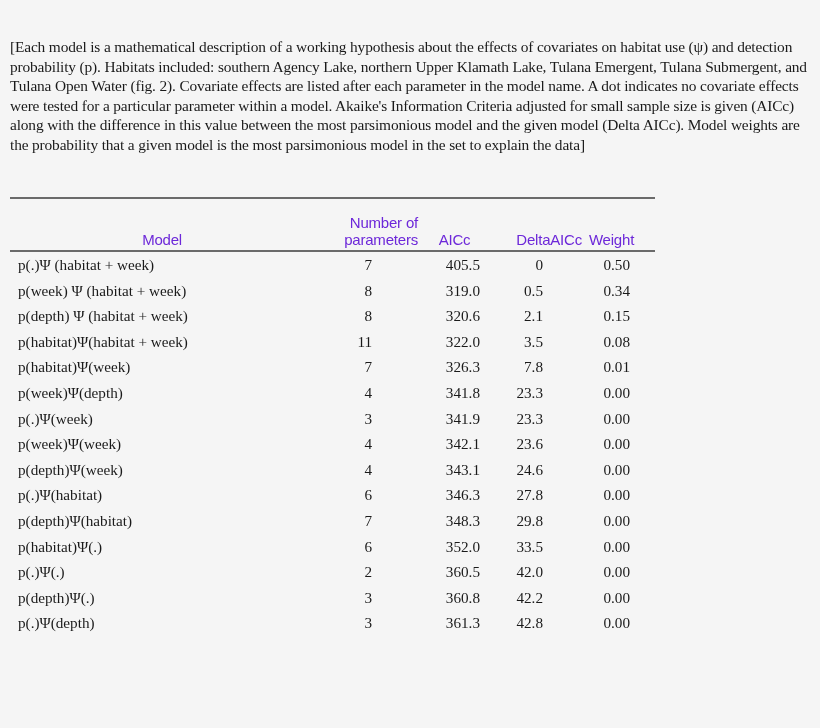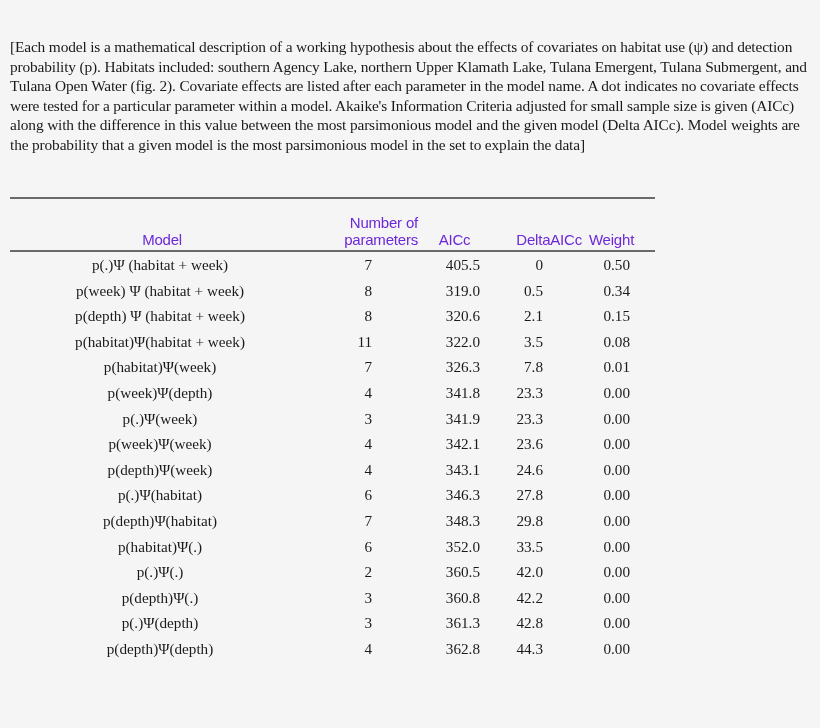--- a/index.html
+++ b/index.html
@@ -66,21 +66,21 @@
     col.c-aicc { width: 68px; }
     col.c-delta { width: 96px; }
     col.c-weight { width: 69px; }
 
     th.h-model { text-align: right; padding-right: 120px; }
     th.h-nparams { text-align: right; padding-right: 4px; }
     th.h-aicc { text-align: center; padding-right: 3px; }
     th.h-delta { text-align: right; padding-right: 4px; }
     th.h-weight { text-align: center; padding-right: 18px; }
 
-    td.model { padding-left: 8px; text-align: center; margin-left: 27px; }
+    td.model { padding-left: 8px; text-align: left; margin-left: 27px; }
     td.nparams { text-align: right; padding-right: 50px; }
     td.aicc { text-align: right; padding-right: 10px; }
     td.delta { text-align: right; padding-right: 43px; }
     td.weight { text-align: right; padding-right: 25px; }
   </style>
 </head>
 <body>
 
 <div class="caption">[Each model is a mathematical description of a working hypothesis about the effects of covariates on habitat use (ψ) and detection probability (p). Habitats included: southern Agency Lake, northern Upper Klamath Lake, Tulana Emergent, Tulana Submergent, and Tulana Open Water (fig. 2). Covariate effects are listed after each parameter in the model name. A dot indicates no covariate effects were tested for a particular parameter within a model. Akaike's Information Criteria adjusted for small sample size is given (AICc) along with the difference in this value between the most parsimonious model and the given model (Delta AICc). Model weights are the probability that a given model is the most parsimonious model in the set to explain the data]</div>
 
@@ -205,22 +205,15 @@
           <td class="delta">42.2</td>
           <td class="weight">0.00</td>
         </tr>
         <tr>
           <td class="model">p(.)Ψ(depth)</td>
           <td class="nparams">3</td>
           <td class="aicc">361.3</td>
           <td class="delta">42.8</td>
           <td class="weight">0.00</td>
         </tr>
-        <tr>
-          <td class="model">p(depth)Ψ(depth)</td>
-          <td class="nparams">4</td>
-          <td class="aicc">362.8</td>
-          <td class="delta">44.3</td>
-          <td class="weight">0.00</td>
-        </tr>
       </tbody>
   </table>
 </div>
 
 </body></html>

